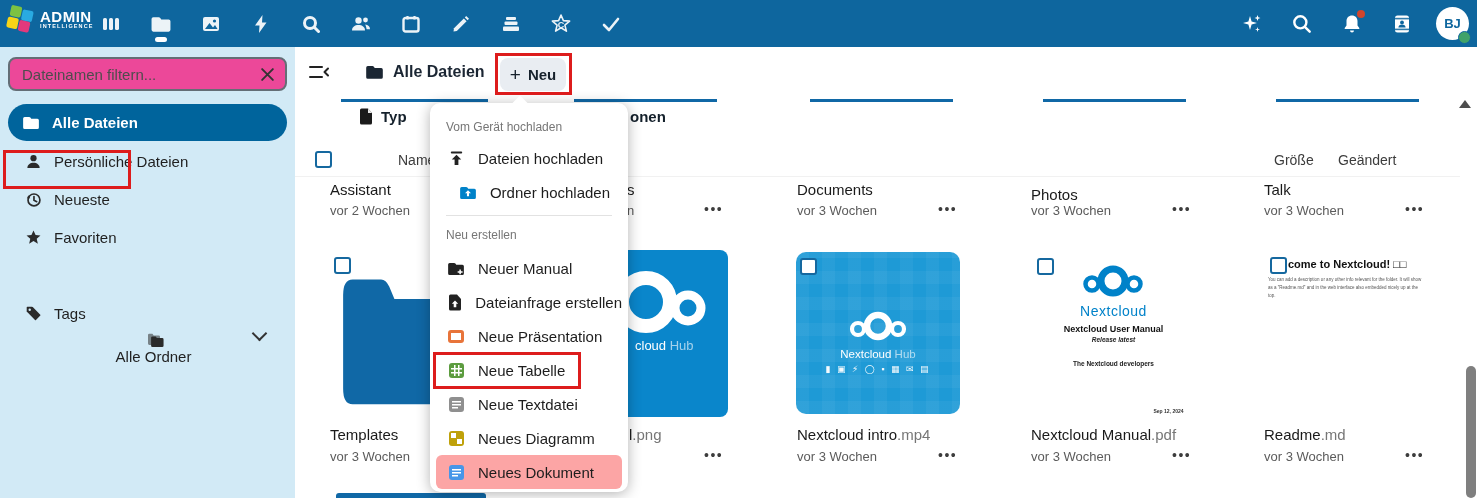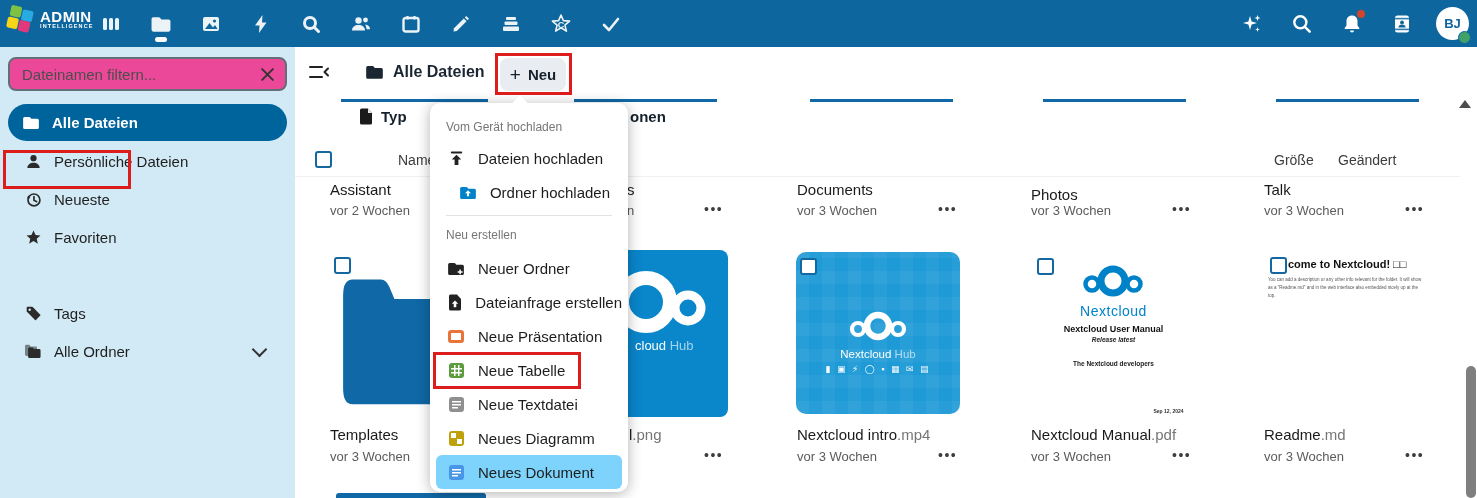--- a/index.html
+++ b/index.html
@@ -90,21 +90,21 @@
   .md-body{font-size:4.5px;line-height:8px;color:#555;}
 
   
   #menu{left:430px;top:103px;width:198px;height:389px;background:#fff;border-radius:10px;z-index:10;
         box-shadow:0 2px 14px rgba(0,0,0,.30);}
   #menu .caret{position:absolute;left:84px;top:-5px;width:12px;height:12px;background:#fff;transform:rotate(45deg);}
   .m-sec{position:absolute;left:16px;height:28px;display:flex;align-items:center;color:#767676;font-size:12px;white-space:nowrap;}
   .m-item{position:absolute;left:6px;width:186px;height:34px;display:flex;align-items:center;gap:12px;
           color:#1d1d1d;font-size:15px;white-space:nowrap;}
   .m-item .mi{width:20px;margin-left:10px;display:flex;justify-content:center;align-items:center;}
-  .m-item.hovered{background:#7dd3fc;border-radius:6px;}
+  .m-item.hovered{background:#fca5a5;border-radius:6px;}
   .m-div{position:absolute;left:16px;width:166px;height:1px;background:#e2e2e2;}
   .sq{border-radius:3px;box-sizing:border-box;}
   .sq-pres{width:16px;height:13px;border:3.5px solid #e8743a;background:#fff;}
   .sq-table{width:15px;height:15px;background:#5c9c3f;
             background-image:linear-gradient(#fff,#fff),linear-gradient(#fff,#fff),linear-gradient(#fff,#fff),linear-gradient(#fff,#fff);
             background-size:1.5px 11px,1.5px 11px,11px 1.5px,11px 1.5px;
             background-position:5px 2px,9px 2px,2px 5px,2px 9px;background-repeat:no-repeat;}
   .sq-text{width:15px;height:15px;background:#8f8f8f;
             background-image:linear-gradient(#fff,#fff),linear-gradient(#fff,#fff),linear-gradient(#fff,#fff);
             background-size:9px 1.5px,9px 1.5px,6px 1.5px;background-position:3px 4px,3px 7px,3px 10px;background-repeat:no-repeat;}
@@ -307,21 +307,21 @@
     <div class="nav-item abs" style="top:247px;">
       <span class="nav-ico">
         <svg width="17" height="17" viewBox="0 0 18 18">
             <path d="M1.8 7.2V2.5q0-.7.7-.7h4.7q.6 0 1 .4l8 8q.5.5 0 1l-4.6 4.6q-.5.5-1 0l-8-8q-.8-.4-.8-.6z" fill="#2b2b2b"></path>
             <circle cx="5" cy="5" r="1.3" fill="#d2eaf6"></circle>
           </svg>
       </span>
       <span class="nav-label">Tags</span>
     </div>
 
-    <div class="nav-item abs" style="top:285px;">
+    <div class="nav-item abs" style="top:285px;flex-direction:column;">
       <span class="nav-ico">
         <svg width="18" height="16" viewBox="0 0 20 18">
             <path fill="#2b2b2b" opacity=".55" d="M1 3.5q0-1.5 1.5-1.5H6l1.4 1.8h5.6q1.5 0 1.5 1.5V13q0 1.5-1.5 1.5H2.5Q1 14.5 1 13z"></path>
             <path fill="#2b2b2b" d="M4.5 6.5q0-1.5 1.5-1.5h3.6l1.4 1.8h6q1.5 0 1.5 1.5v7.2q0 1.5-1.5 1.5H6q-1.5 0-1.5-1.5z"></path>
           </svg>
       </span>
       <span class="nav-label">Alle Ordner</span>
       <i class="chev"></i>
     </div>
   </div>
@@ -497,21 +497,21 @@
 
     <div class="m-sec" style="top:118px;">Neu erstellen</div>
 
     <div class="m-item" style="top:148px;">
       <span class="mi">
         <svg width="18" height="15" viewBox="0 0 24 20">
             <path fill="#222" d="M1.5 4.5q0-2 2-2h6q1 0 1.7.9l1.1 1.6h8.2q2 0 2 2v9.5q0 2-2 2h-17q-2 0-2-2z"></path>
             <path d="M16.5 11.2v2.3h-2.3v2h2.3v2.3h2v-2.3h2.3v-2h-2.3v-2.3z" fill="#fff"></path>
           </svg>
       </span>
-      <span>Neuer Ordner</span>
+      <span>Neuer Manual</span>
     </div>
 
     <div class="m-item" style="top:182px;">
       <span class="mi">
         <svg width="14" height="17" viewBox="0 0 14 17">
             <path fill="#222" d="M1 2q0-1.5 1.5-1.5H9L13 5v10q0 1.5-1.5 1.5h-9Q1 16.5 1 15z"></path>
             <path d="M7 6.5l3.2 3.2H8.3v3.5H5.7V9.7H3.8z" fill="#fff"></path>
           </svg>
       </span>
       <span>Dateianfrage erstellen</span>

